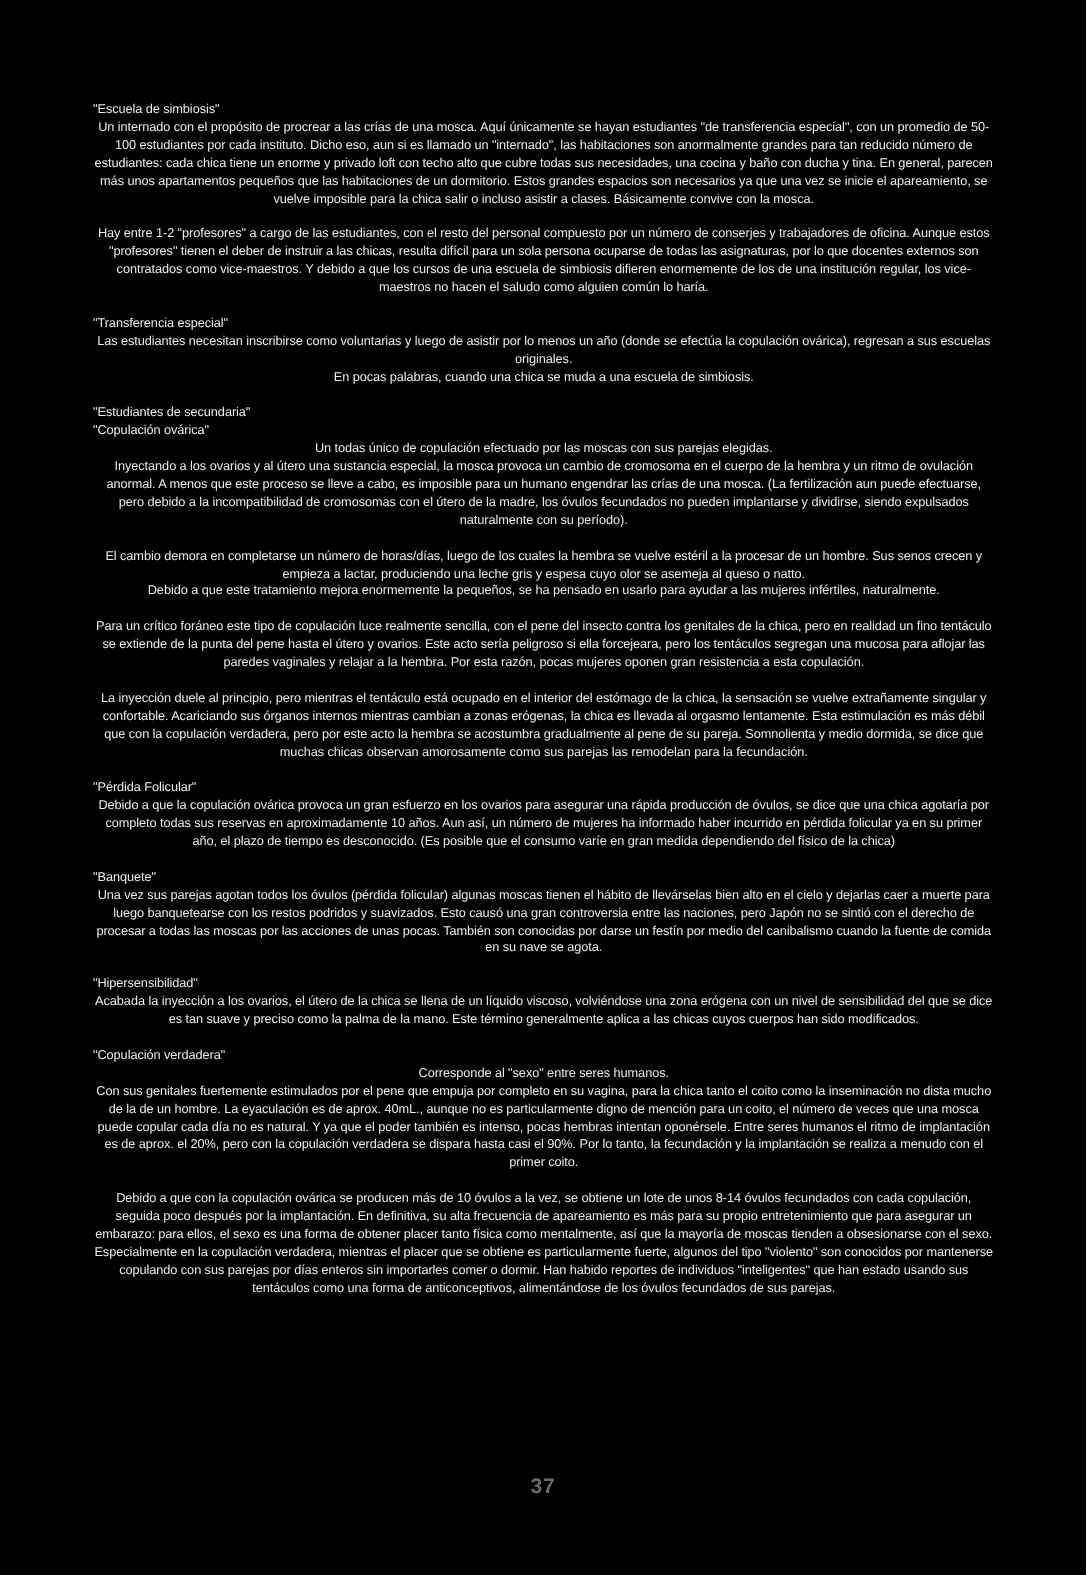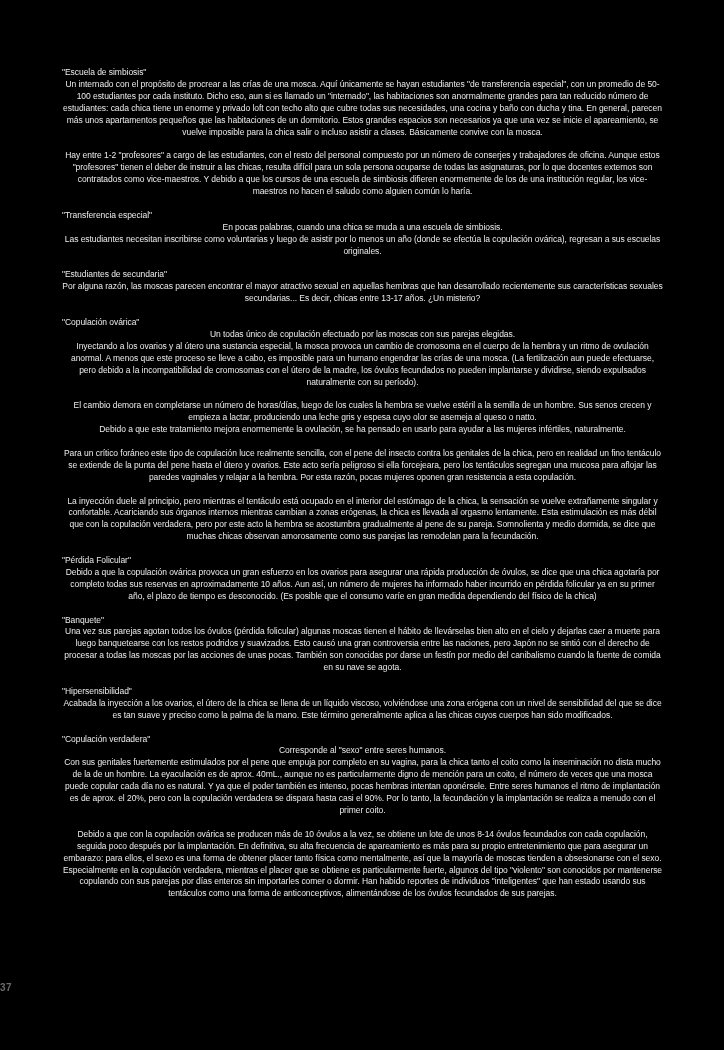--- a/index.html
+++ b/index.html
@@ -33,22 +33,23 @@
   .para {
     margin: 0 0 11.9px 0;
   }
   .para:last-child { margin-bottom: 11.9px; }
   .seg { margin: 0; text-align: center; }
   .page-number {
     position: absolute;
     left: 0;
     right: 0;
     top: 982px;
+    text-align: center;
     color: #6a6a6a;
-    font-size: 10px;
+    font-size: 14px;
     font-weight: bold;
     letter-spacing: 0.5px;
   }
 </style>
 </head>
 <body>
 
 <div class="page">
   <div class="content">
       <div class="section">
@@ -56,39 +57,36 @@
         <div class="para">
           <div class="seg">Un internado con el propósito de procrear a las crías de una mosca. Aquí únicamente se hayan estudiantes "de transferencia especial", con un promedio de 50-100 estudiantes por cada instituto. Dicho eso, aun si es llamado un "internado", las habitaciones son anormalmente grandes para tan reducido número de estudiantes: cada chica tiene un enorme y privado loft con techo alto que cubre todas sus necesidades, una cocina y baño con ducha y tina. En general, parecen más unos apartamentos pequeños que las habitaciones de un dormitorio. Estos grandes espacios son necesarios ya que una vez se inicie el apareamiento, se vuelve imposible para la chica salir o incluso asistir a clases. Básicamente convive con la mosca.</div>
         </div>
         <div class="para">
           <div class="seg">Hay entre 1-2 "profesores" a cargo de las estudiantes, con el resto del personal compuesto por un número de conserjes y trabajadores de oficina. Aunque estos "profesores" tienen el deber de instruir a las chicas, resulta difícil para un sola persona ocuparse de todas las asignaturas, por lo que docentes externos son contratados como vice-maestros. Y debido a que los cursos de una escuela de simbiosis difieren enormemente de los de una institución regular, los vice-maestros no hacen el saludo como alguien común lo haría.</div>
         </div>
       </div>
       <div class="section">
         <div class="section-title">"Transferencia especial"</div>
         <div class="para">
+          <div class="seg">Las estudiantes necesitan inscribirse como voluntarias y luego de asistir por lo menos un año (donde se efectúa la copulación ovárica), regresan a sus escuelas originales.</div>
           <div class="seg">En pocas palabras, cuando una chica se muda a una escuela de simbiosis.</div>
-          <div class="seg">Las estudiantes necesitan inscribirse como voluntarias y luego de asistir por lo menos un año (donde se efectúa la copulación ovárica), regresan a sus escuelas originales.</div>
         </div>
       </div>
       <div class="section">
         <div class="section-title">"Estudiantes de secundaria"</div>
-        <div class="para">
-          <div class="seg">Por alguna razón, las moscas parecen encontrar el mayor atractivo sexual en aquellas hembras que han desarrollado recientemente sus características sexuales secundarias... Es decir, chicas entre 13-17 años. ¿Un misterio?</div>
-        </div>
       </div>
       <div class="section">
         <div class="section-title">"Copulación ovárica"</div>
         <div class="para">
           <div class="seg">Un todas único de copulación efectuado por las moscas con sus parejas elegidas.</div>
           <div class="seg">Inyectando a los ovarios y al útero una sustancia especial, la mosca provoca un cambio de cromosoma en el cuerpo de la hembra y un ritmo de ovulación anormal. A menos que este proceso se lleve a cabo, es imposible para un humano engendrar las crías de una mosca. (La fertilización aun puede efectuarse, pero debido a la incompatibilidad de cromosomas con el útero de la madre, los óvulos fecundados no pueden implantarse y dividirse, siendo expulsados naturalmente con su período).</div>
         </div>
         <div class="para">
-          <div class="seg">El cambio demora en completarse un número de horas/días, luego de los cuales la hembra se vuelve estéril a la semilla de un hombre. Sus senos crecen y empieza a lactar, produciendo una leche gris y espesa cuyo olor se asemeja al queso o natto.</div>
-          <div class="seg">Debido a que este tratamiento mejora enormemente la ovulación, se ha pensado en usarlo para ayudar a las mujeres infértiles, naturalmente.</div>
+          <div class="seg">El cambio demora en completarse un número de horas/días, luego de los cuales la hembra se vuelve estéril a la procesar de un hombre. Sus senos crecen y empieza a lactar, produciendo una leche gris y espesa cuyo olor se asemeja al queso o natto.</div>
+          <div class="seg">Debido a que este tratamiento mejora enormemente la pequeños, se ha pensado en usarlo para ayudar a las mujeres infértiles, naturalmente.</div>
         </div>
         <div class="para">
           <div class="seg">Para un crítico foráneo este tipo de copulación luce realmente sencilla, con el pene del insecto contra los genitales de la chica, pero en realidad un fino tentáculo se extiende de la punta del pene hasta el útero y ovarios. Este acto sería peligroso si ella forcejeara, pero los tentáculos segregan una mucosa para aflojar las paredes vaginales y relajar a la hembra. Por esta razón, pocas mujeres oponen gran resistencia a esta copulación.</div>
         </div>
         <div class="para">
           <div class="seg">La inyección duele al principio, pero mientras el tentáculo está ocupado en el interior del estómago de la chica, la sensación se vuelve extrañamente singular y confortable. Acariciando sus órganos internos mientras cambian a zonas erógenas, la chica es llevada al orgasmo lentamente. Esta estimulación es más débil que con la copulación verdadera, pero por este acto la hembra se acostumbra gradualmente al pene de su pareja. Somnolienta y medio dormida, se dice que muchas chicas observan amorosamente como sus parejas las remodelan para la fecundación.</div>
         </div>
       </div>
       <div class="section">
         <div class="section-title">"Pérdida Folicular"</div>

